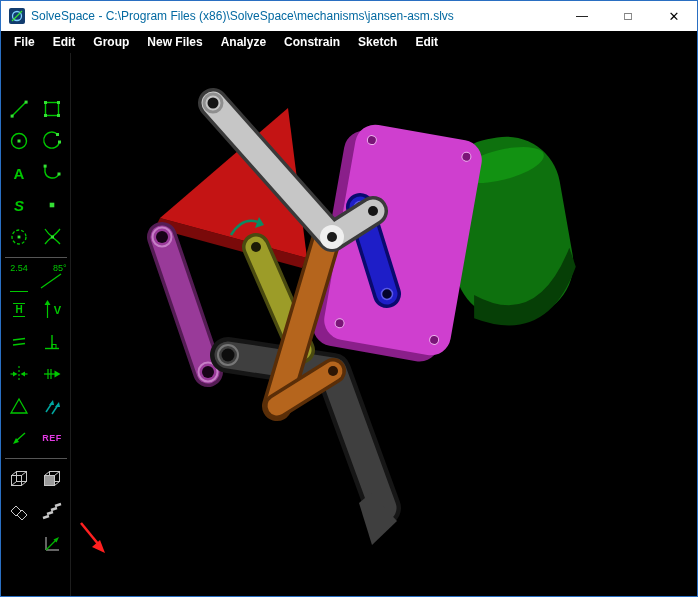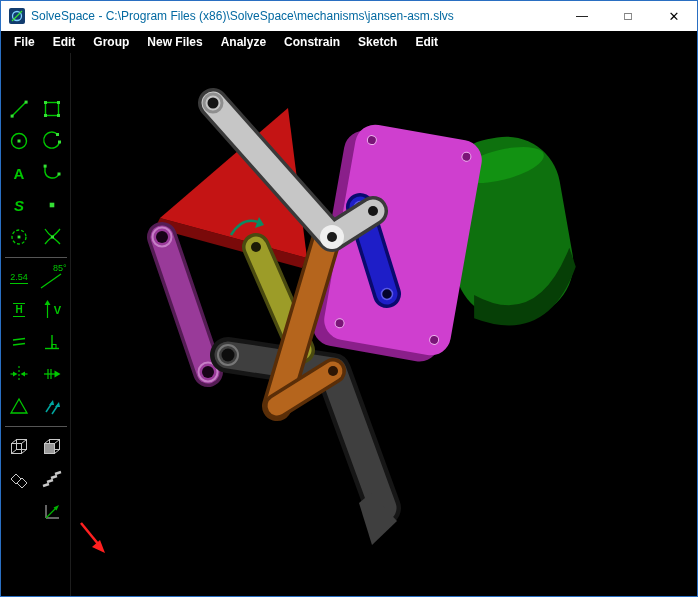--- a/index.html
+++ b/index.html
@@ -20,21 +20,21 @@
 
   
   .main { flex: 1; display: flex; min-height: 0; }
   .toolbar { flex: 0 0 70px; background: #000; border-right: 1px solid #1d1d1d; padding-top: 40px; display: flex; flex-direction: column; align-items: center; }
   .trow { display: flex; }
   .tcell { width: 33px; height: 32px; display: flex; align-items: center; justify-content: center; position: relative; }
   .tdiv { width: 62px; height: 1px; background: #555; margin: 4px 0; }
   .g-label { color: #00c800; line-height: 1; }
   .lblA { font-size: 15px; font-weight: bold; }
   .lblS { font-size: 15px; font-weight: bold; font-style: italic; }
-  .lbl254 { font-size: 9px; border-bottom: 1px solid #00c800; padding-bottom: 1px; }
+  .lbl254 { font-size: 9px; border-bottom: 1px solid #00c800; padding-bottom: 18px; }
   .lbl74 { font-size: 9px; position: absolute; top: 2px; right: 2px; }
   .angle-line { position: absolute; left: 3px; top: 4px; }
   .lblH { font-size: 10px; font-weight: bold; border-top: 1px solid #00c800; border-bottom: 1px solid #00c800; padding: 1px 2px; }
   .lblV { font-size: 11px; font-weight: bold; margin-left: 2px; }
   .lblREF { color: #e23ae2; font-size: 9px; font-weight: bold; letter-spacing: .5px; }
 
   .canvas { flex: 1; position: relative; background: #000; overflow: hidden; }
   .scene { position: absolute; left: 0; top: 0; }
   .plate-hole { fill: #7a1578; stroke: #efb2ef; stroke-width: 1; }
   svg { display: block; }
@@ -225,20 +225,31 @@
         <div class="tcell">
           <svg width="22" height="22">
             <line x1="5" y1="17" x2="11" y2="8" stroke="#00a6a0" stroke-width="1.5"></line>
             <polygon points="12,5 8,10 13,10" fill="#00a6a0"></polygon>
             <line x1="11" y1="19" x2="17" y2="10" stroke="#00a6a0" stroke-width="1.5"></line>
             <polygon points="18,7 14,12 19,12" fill="#00a6a0"></polygon>
           </svg>
         </div>
       </div>
 
+      <div class="trow">
+        <div class="tcell">
+          <svg width="22" height="22">
+            <line x1="17" y1="6" x2="8" y2="14" stroke="#00c800" stroke-width="1.3"></line>
+            <polygon points="5,17 11,15 8,11" fill="#00c800"></polygon>
+          </svg>
+        </div>
+        <div class="tcell">
+          <span class="lblREF">REF</span>
+        </div>
+      </div>
 
       <div class="tdiv"></div>
 
       <div class="trow">
         <div class="tcell">
           <svg width="22" height="22">
             <rect x="3.5" y="7.5" width="10" height="10" fill="none" stroke="#c8c8c8"></rect>
             <rect x="8.5" y="3.5" width="10" height="10" fill="none" stroke="#c8c8c8"></rect>
             <line x1="3.5" y1="7.5" x2="8.5" y2="3.5" stroke="#c8c8c8"></line>
             <line x1="13.5" y1="7.5" x2="18.5" y2="3.5" stroke="#c8c8c8"></line>

